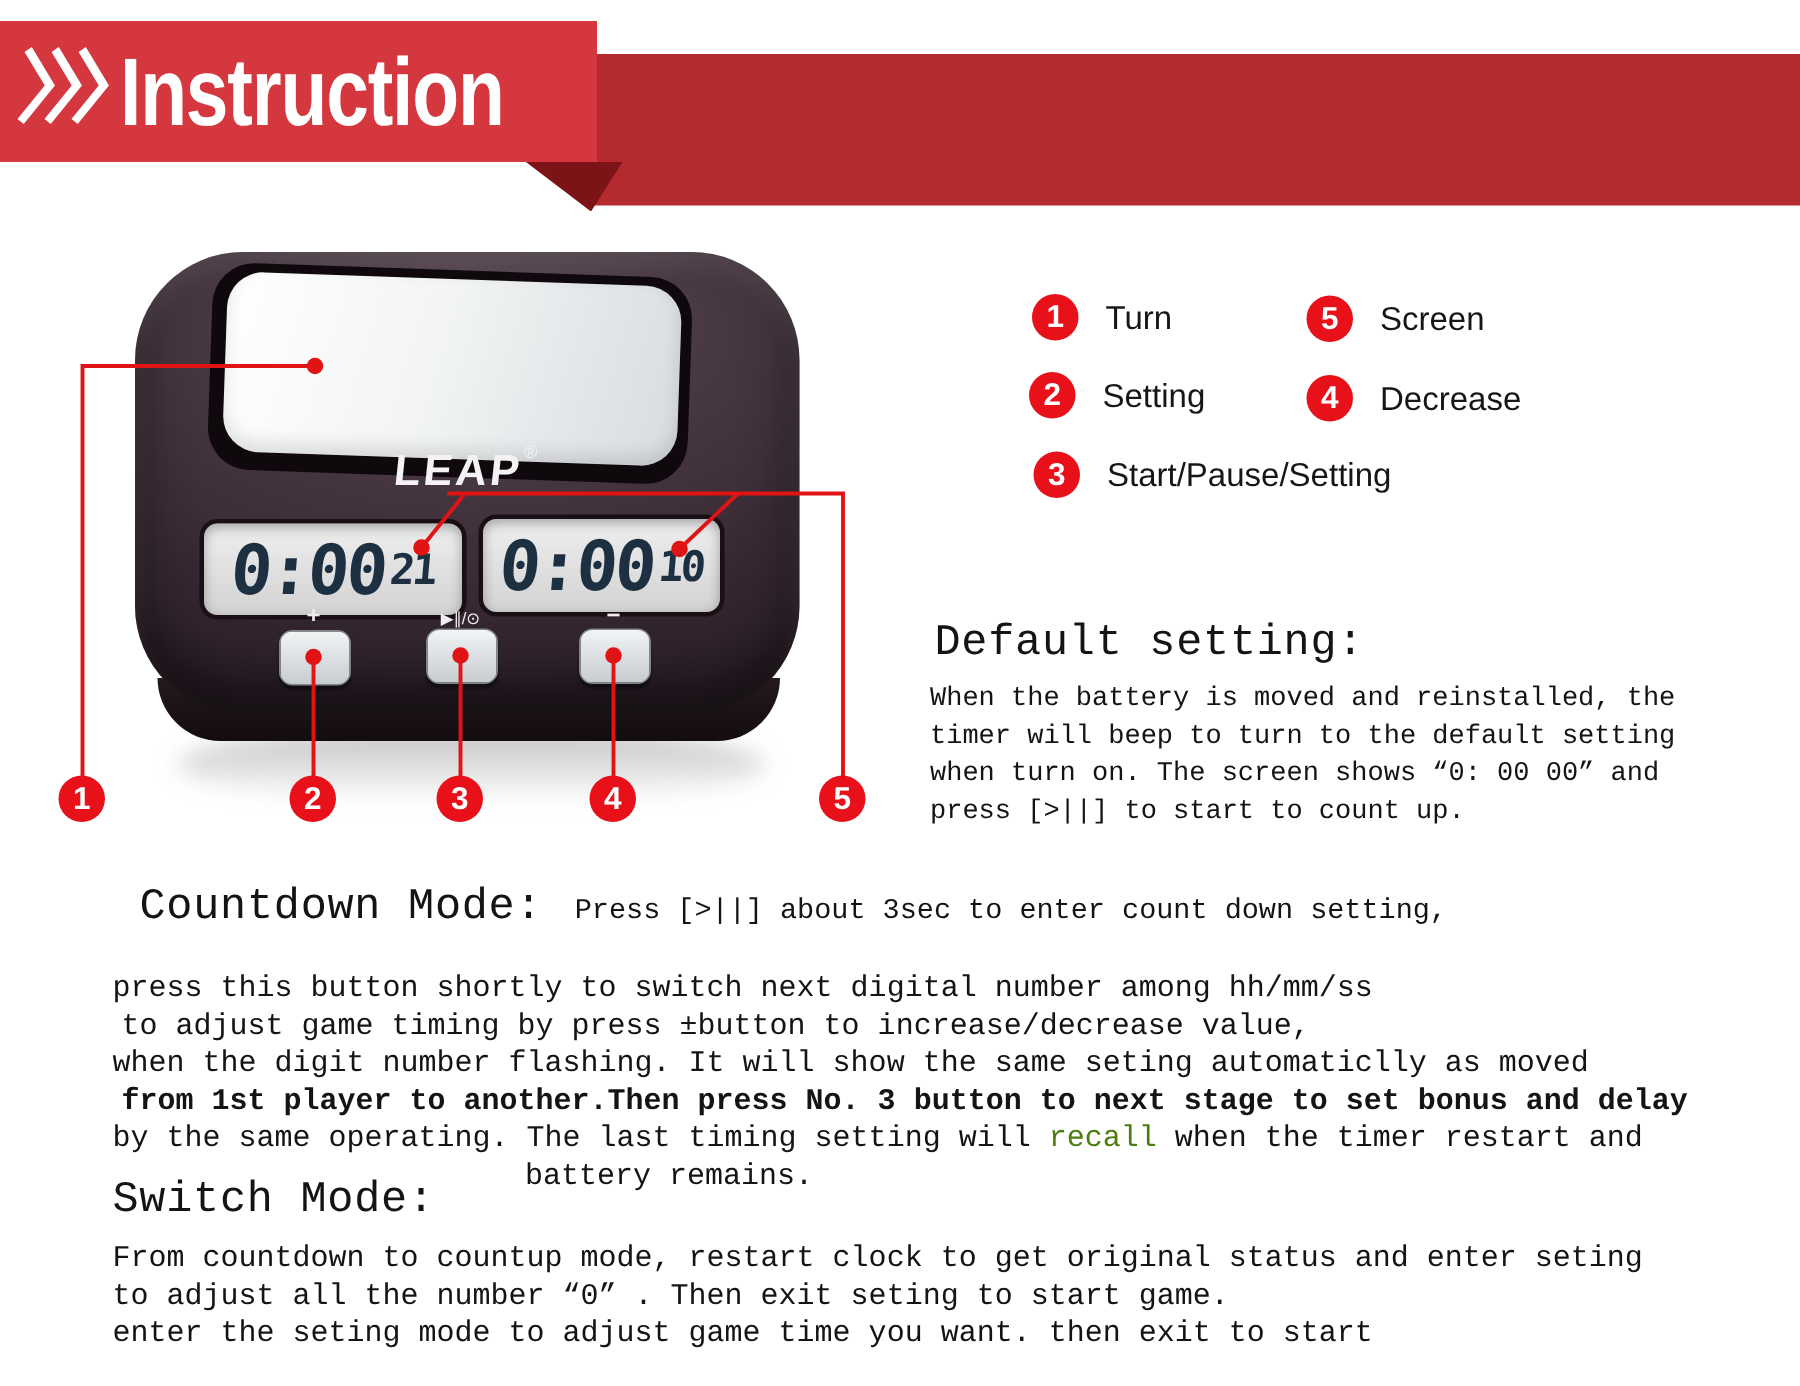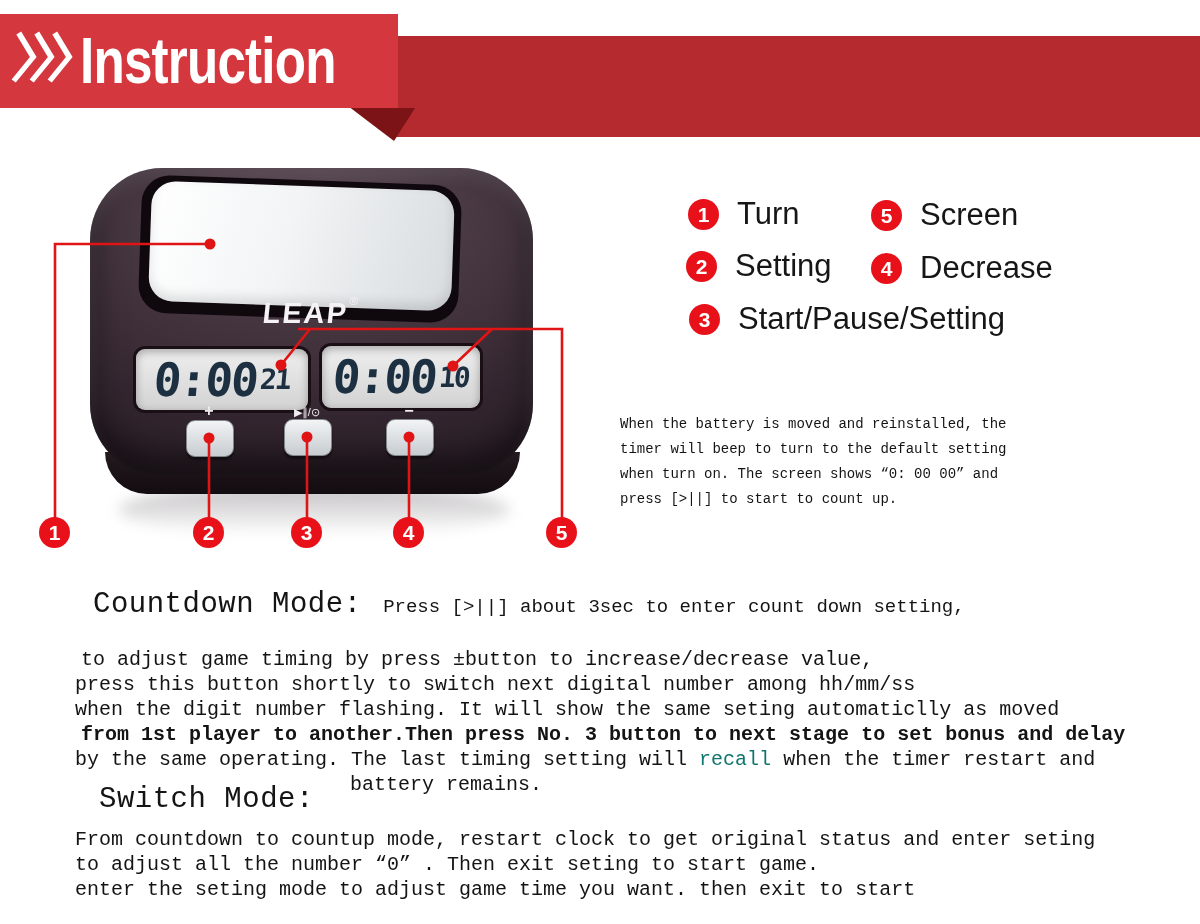--- a/index.html
+++ b/index.html
@@ -48,37 +48,37 @@
 
   
   .lines-svg{left:0;top:150px;z-index:6;}
   .marker{width:31px;height:31px;border-radius:50%;background:#e8111a;color:#ffffff;z-index:7;
         font-size:21px;font-weight:700;text-align:center;line-height:31px;}
 
   
   .legend-item{display:flex;align-items:center;gap:18px;z-index:7;}
   .legend-num{flex:0 0 31px;width:31px;height:31px;border-radius:50%;background:#e8111a;color:#fff;
         font-size:21px;font-weight:700;text-align:center;line-height:31px;}
-  .legend-label{font-size:31px;color:#161616;white-space:nowrap;}
+  .legend-label{font-size:22px;color:#161616;white-space:nowrap;}
 
   
   .mono{font-family:"Liberation Mono","DejaVu Sans Mono",monospace;color:#141414;}
   .sec-heading{font-size:29px;letter-spacing:.5px;line-height:34px;}
   .mono-line{font-size:20px;line-height:25px;white-space:nowrap;}
   .default-block{left:620px;top:412px;width:580px;}
   .default-block .sec-heading{margin-bottom:8px;margin-left:3px;}
-  .default-block .mono-line{font-size:14px;line-height:25px;}
+  .default-block .mono-line{font-size:18px;line-height:25px;}
   .countdown-block{left:75px;top:588px;width:1120px;}
   .headline{white-space:nowrap;margin-bottom:25px;}
   .headline .sec-heading{display:inline;margin-left:18px;margin-right:12px;}
   .headline .mono-line{display:inline;font-size:19px;}
-  .recall{color:#0f766e;}
+  .recall{color:#4d7c0f;}
   .last-line{padding-left:275px;}
   .switch-block{left:75px;top:783px;width:1120px;}
-  .switch-block .sec-heading{margin-bottom:10px;margin-left:24px;}
+  .switch-block .sec-heading{margin-bottom:10px;}
 </style>
 </head>
 <body>
 
 <div id="page">
 
   <div class="abs band"></div>
   <div class="abs fold"></div>
   <div class="abs banner"></div>
   <div class="abs chevrons">
@@ -158,33 +158,34 @@
   <div class="abs legend-item" style="left:871px;top:250px;">
     <span class="legend-num">4</span>
     <span class="legend-label">Decrease</span>
   </div>
   <div class="abs legend-item" style="left:689px;top:301px;">
     <span class="legend-num">3</span>
     <span class="legend-label">Start/Pause/Setting</span>
   </div>
 
   <div class="abs mono default-block">
+    <div class="sec-heading">Default setting:</div>
     <div class="mono-line">When the battery is moved and reinstalled, the</div>
     <div class="mono-line">timer will beep to turn to the default setting</div>
     <div class="mono-line">when turn on. The screen shows “0: 00 00” and</div>
     <div class="mono-line">press [&gt;||] to start to count up.</div>
   </div>
 
   <div class="abs mono countdown-block">
     <div class="headline">
       <span class="sec-heading">Countdown Mode:</span>
       <span class="mono-line">Press [&gt;||] about 3sec to enter count down setting,</span>
     </div>
+    <div class="mono-line">press this button shortly to switch next digital number among hh/mm/ss</div>
     <div class="mono-line" style="padding-left:6px;">to adjust game timing by press ±button to increase/decrease value,</div>
-    <div class="mono-line">press this button shortly to switch next digital number among hh/mm/ss</div>
     <div class="mono-line">when the digit number flashing. It will show the same seting automaticlly as moved</div>
     <div class="mono-line" style="padding-left:6px;font-weight:bold;">from 1st player to another.Then press No. 3 button to next stage to set bonus and delay</div>
     <div class="mono-line"><span>by the same operating. The last timing setting will </span><span class="recall">recall</span><span> when the timer restart and</span></div>
     <div class="mono-line last-line">battery remains.</div>
   </div>
 
   <div class="abs mono switch-block">
     <div class="sec-heading">Switch Mode:</div>
     <div class="mono-line">From countdown to countup mode, restart clock to get original status and enter seting</div>
     <div class="mono-line">to adjust all the number “0” . Then exit seting to start game.</div>

